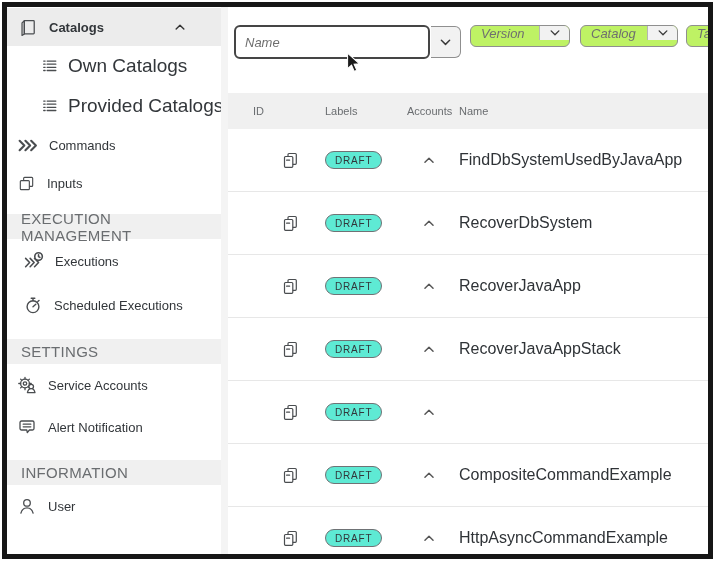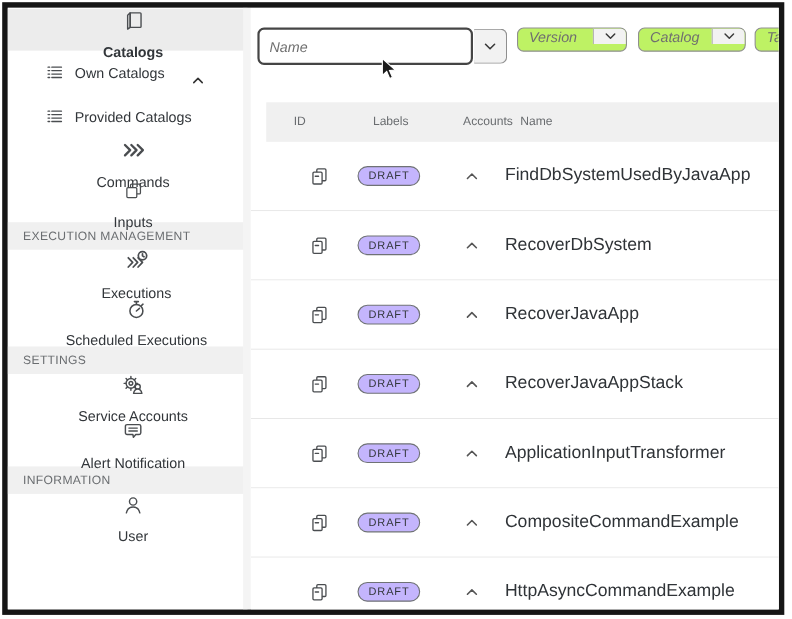--- a/index.html
+++ b/index.html
@@ -9,24 +9,24 @@
   .frame {
     position: relative; margin: 2px; width: 711px; height: 557px;
     border: 5px solid #161616; background: #fff; overflow: hidden;
   }
 
   
   .sidebar { position: absolute; left: 0; top: 0; bottom: 0; width: 218px; background: #fff; }
   .side-strip { position: absolute; left: 214px; top: 0; bottom: 0; width: 7px; background: #f4f4f4; }
 
   .si { display: flex; align-items: center; cursor: pointer; }
-  .si-top { height: 38px; padding-left: 10px; gap: 11px; font-size: 13px; color: #32363a; flex-direction: column; }
-  .si-sub { height: 40px; padding-left: 34px; gap: 9px; font-size: 13px; color: #32363a; }
-  .si-group { height: 25px; padding-left: 14px; font-size: 11px; color: #6a6d70;
-              background: #f0f0f0; letter-spacing: .3px; cursor: default; }
+  .si-top { height: 38px; padding-left: 10px; gap: 11px; font-size: 13px; color: #32363a; }
+  .si-sub { height: 40px; padding-left: 34px; gap: 9px; font-size: 19px; color: #32363a; }
+  .si-group { height: 25px; padding-left: 14px; font-size: 15px; color: #6a6d70;
+              background: #f0f0f0; letter-spacing: .3px; cursor: default; margin-top: 12px; }
   .si-selected { background: #ececec; }
   .si-selected .si-label { font-weight: bold; }
   .h44 { height: 44px; padding-left: 16px; } .h42 { height: 42px; }
   .mt1 { margin-top: 1px; }
   .icon { display: inline-flex; align-items: center; justify-content: center; flex: 0 0 auto; }
   .collapse { margin-left: auto; margin-right: 38px; }
 
   svg.ic { stroke: #4a4d50; fill: none; stroke-width: 1.2; stroke-linecap: round; stroke-linejoin: round; }
   svg.ic .fillw { fill: #fff; }
   svg.ic.bold { stroke-width: 2; }
@@ -54,30 +54,30 @@
   .combo-label { flex: 1; display: flex; align-items: center; padding-left: 10px;
                  font-size: 13px; font-style: italic; color: #6f6f6f; }
   .combo-chev { width: 30px; border-left: 1px solid #b5b5b5; background: #f2f2f2;
                 display: flex; align-items: center; justify-content: center; }
   .w-version { width: 100px; margin-left: 9px; }
   .w-catalog { width: 98px;  margin-left: 10px; }
   .w-tags    { width: 60px;  margin-left: 8px; border-radius: 6px 0 0 6px; }
 
   .grid4 { display: grid; grid-template-columns: 75px 82px 52px 1fr; align-items: center; padding-left: 22px; }
 
-  .thead { position: absolute; left: 14px; top: 86px; right: 0; height: 36px;
+  .thead { position: absolute; left: 0; top: 86px; right: 0; height: 36px;
            background: #f0f0f0; font-size: 11px; color: #6a6d70; }
   .thead .c-id { margin-left: 3px; }
 
   .tbody { position: absolute; left: 0; top: 122px; right: 0; bottom: -80px; }
   .trow { height: 63px; border-bottom: 1px solid #e7e7e7; background: #fff; cursor: pointer; }
   .c-idicon { margin-left: 4px; }
   .pill {
     justify-self: start; display: inline-block; border: 1px solid #6f7275; border-radius: 10px;
-    background: #c4b5fd; font-size: 10px; letter-spacing: .8px; color: #32363a;
+    background: #5eead4; font-size: 10px; letter-spacing: .8px; color: #32363a;
     padding: 3px 9px 2px; font-weight: 500; white-space: nowrap;
   }
   .c-prio { margin-left: 13px; display: inline-flex; }
   .c-name { font-size: 16px; color: #2f3337; white-space: nowrap; }
 
   .cursor { position: absolute; left: 339px; top: 45px; z-index: 9; pointer-events: none; }
 </style>
 </head>
 <body>
 
@@ -336,21 +336,20 @@
             <rect class="fillw" x="4.5" y="6.5" width="8.3" height="10.8" rx="1"></rect>
             <path d="M6.6 10.2h3.0"></path>
           </svg>
         </span>
         <span class="pill">DRAFT</span>
         <span class="c-prio">
           <svg class="ic" width="18" height="18" viewBox="0 0 20 20" style="stroke-width:1.6;stroke:#555">
               <path d="M5.5 12.5 L10 8 L14.5 12.5"></path>
             </svg>
         </span>
-        <span class="c-name">ApplicationInputTransformer</span>
       </div>
 
       <div class="trow grid4">
         <span class="icon c-idicon">
           <svg class="ic" width="20" height="20" viewBox="0 0 20 20">
             <rect x="8" y="3.5" width="8.3" height="10.8" rx="1"></rect>
             <rect class="fillw" x="4.5" y="6.5" width="8.3" height="10.8" rx="1"></rect>
             <path d="M6.6 10.2h3.0"></path>
           </svg>
         </span>

